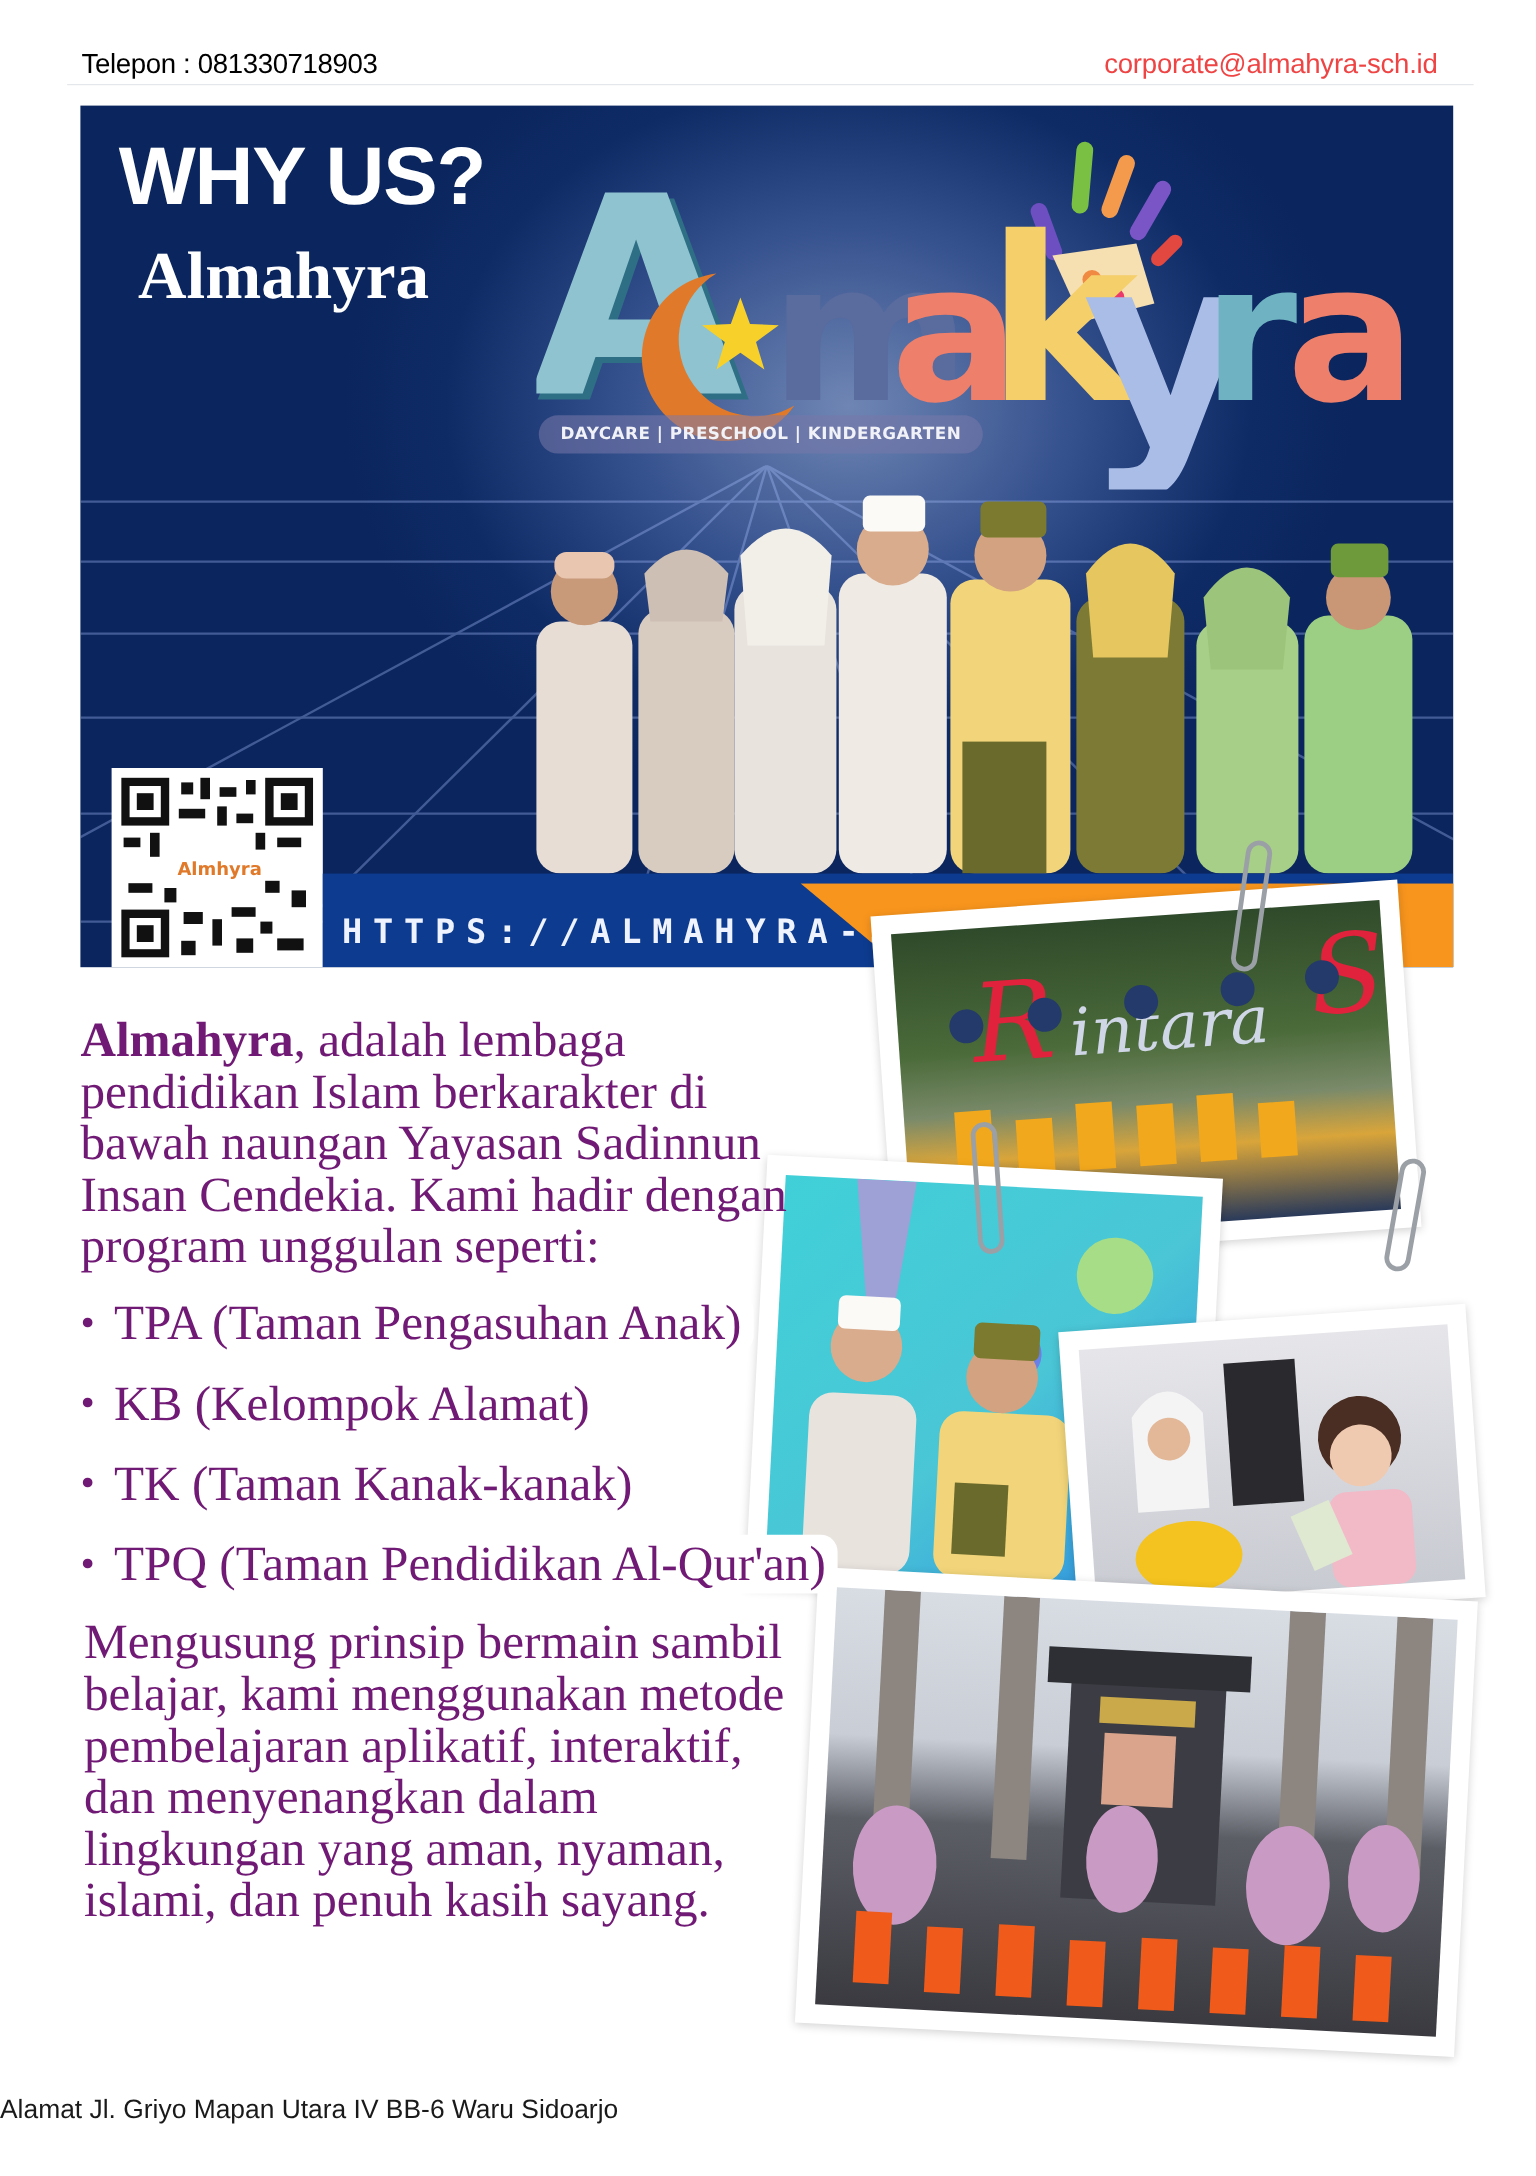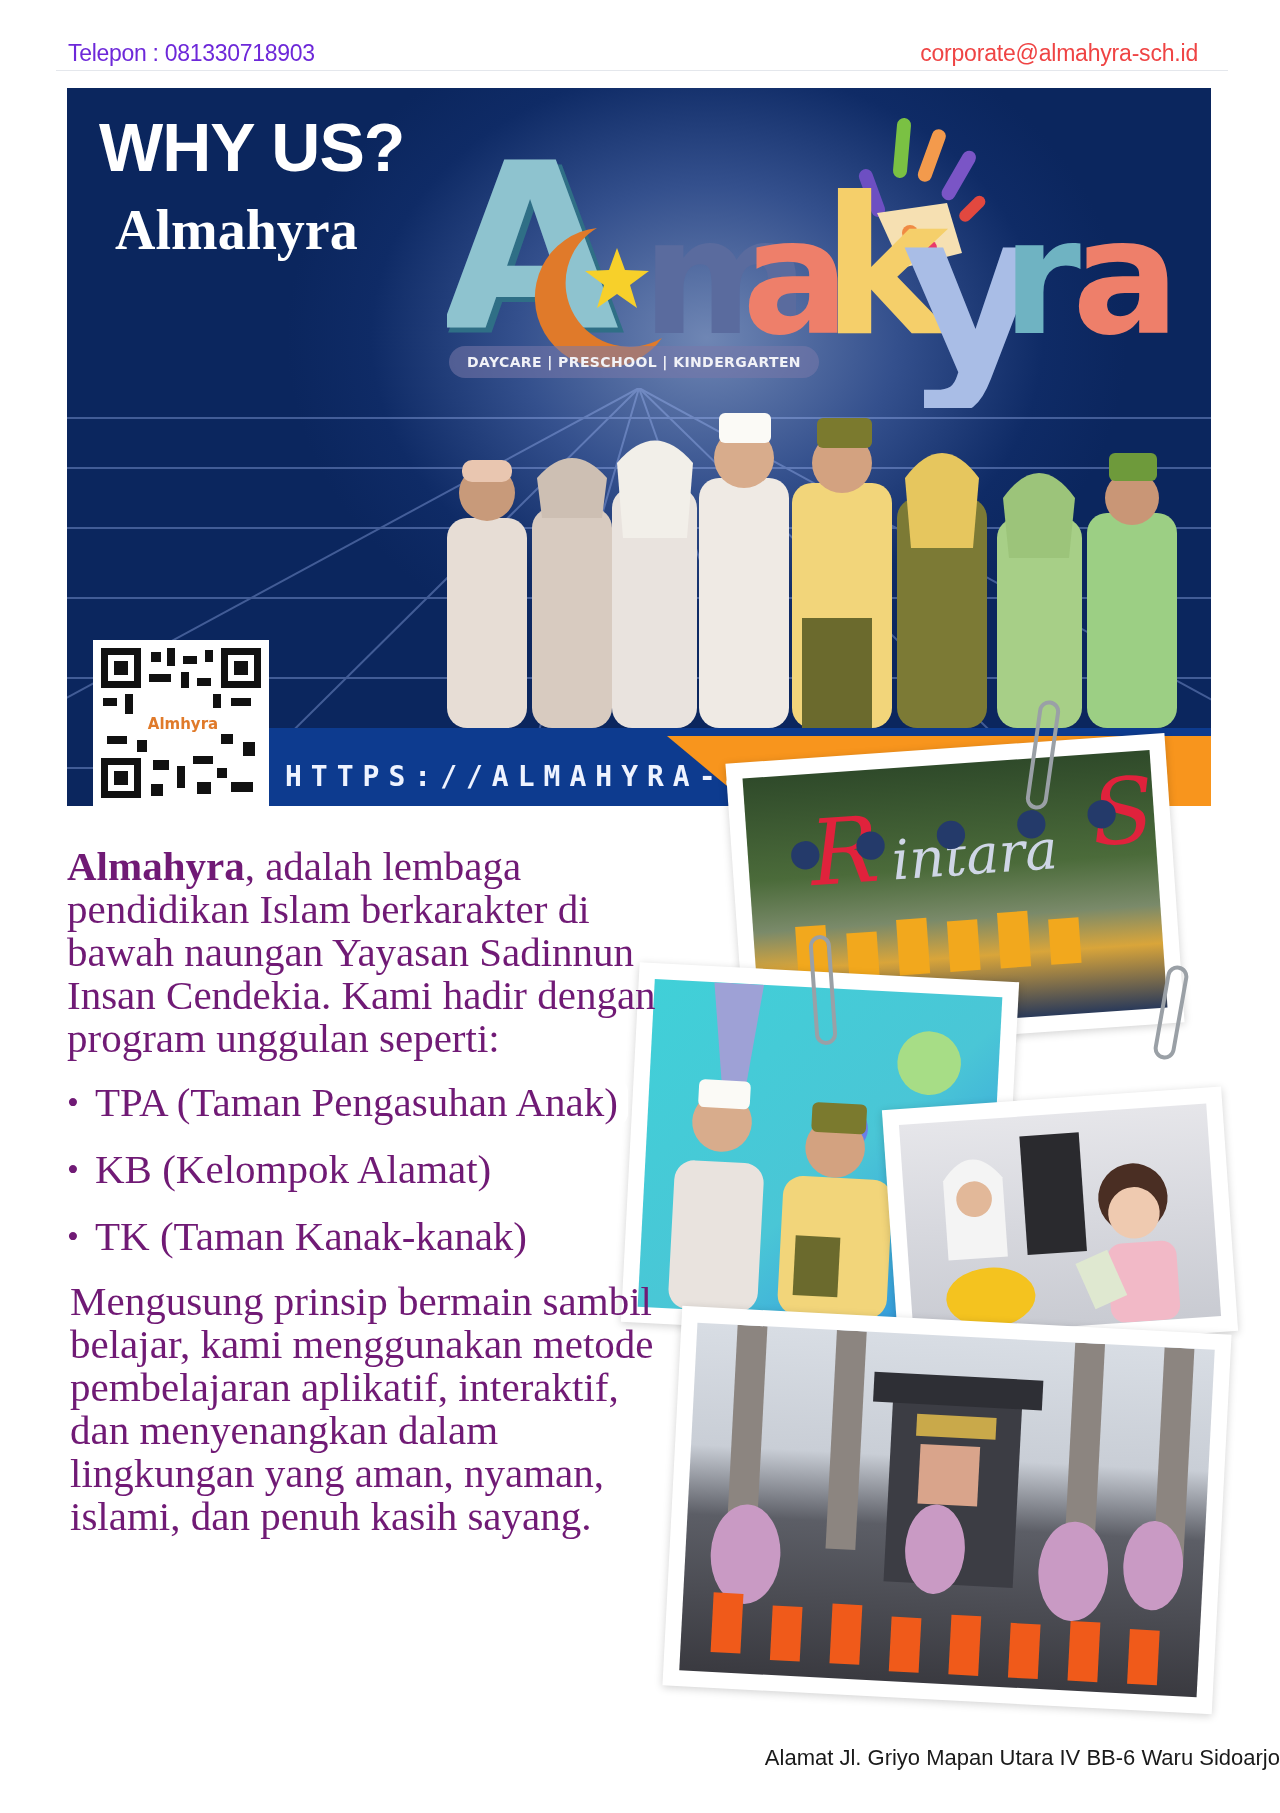--- a/index.html
+++ b/index.html
@@ -1,20 +1,20 @@
 <!DOCTYPE html>
 <html><head>
 <meta charset="utf-8">
 <style>
   * { box-sizing: border-box; margin: 0; padding: 0; }
   html, body { width: 1280px; height: 1813px; background: #ffffff; overflow: hidden; }
   body { position: relative; font-family: "Liberation Sans", sans-serif; color: #111; }
 
   .topbar { position: absolute; left: 0; top: 0; width: 1280px; height: 72px; }
-  .phone { position: absolute; left: 68px; top: 40px; font-size: 23px; color: #6d28d9; letter-spacing: -0.3px; }
+  .phone { position: absolute; left: 68px; top: 40px; font-size: 23px; color: #000000; letter-spacing: -0.3px; }
   .email { position: absolute; right: 82px; top: 40px; font-size: 23px; color: #ef4444; letter-spacing: -0.2px; }
   .top-rule { position: absolute; left: 56px; right: 52px; top: 70px; height: 1px; background: #e4e7ec; }
 
   .banner { position: absolute; left: 67px; top: 88px; width: 1144px; height: 718px; overflow: hidden;
     background: radial-gradient(ellipse 420px 340px at 640px 250px, #6f86b4 0%, #34508d 45%, #0f2b66 80%, #0b265e 100%); }
   .grid { position: absolute; left: 0; top: 300px; width: 100%; height: 418px; opacity: .35; }
   .why { position: absolute; left: 32px; top: 20px; font-size: 68px; font-weight: 700; color: #fff; font-family: "Liberation Sans", sans-serif; letter-spacing: -1px; }
   .brand-sub { position: absolute; left: 48px; top: 110px; font-size: 56px; font-weight: 700; color: #fff; font-family: "Liberation Serif", serif; }
 
   .logo { position: absolute; left: 380px; top: 20px; width: 760px; height: 300px; }
@@ -39,21 +39,21 @@
 
   .body-text { position: absolute; left: 67px; top: 845px; width: 700px; font-family: "Liberation Serif", serif; font-size: 41px; line-height: 43px; color: #701a75; }
   .intro { width: 600px; }
   .intro b { font-weight: 700; }
   .programs { list-style: none; margin-top: 7px; }
   .programs li { position: relative; padding-left: 28px; height: 49px; line-height: 49px; white-space: nowrap; margin-top: 18px; }
   .programs li .item-bg { display: inline-block; background: #fff; border-radius: 14px; padding: 0 10px 0 0; }
   .programs li::before { content: "•"; position: absolute; left: 0; top: 0; font-size: 34px; }
   .outro { margin-top: 19px; width: 600px; padding-left: 3px; }
 
-  .address { position: absolute; left: 0; width: 1280px; top: 1745px; text-align: right; font-size: 22px; color: #1a1a1a; }
+  .address { position: absolute; left: 0; width: 1280px; top: 1745px; text-align: left; font-size: 22px; color: #1a1a1a; }
 </style>
 </head>
 <body>
 
 <div class="topbar">
   <div class="phone">Telepon : 081330718903</div>
   <div class="email">corporate@almahyra-sch.id</div>
   <div class="top-rule"></div>
 </div>
 
@@ -272,17 +272,18 @@
 <div class="clip" style="left:1032px; top:700px; transform: rotate(8deg);"></div>
 <div class="clip" style="left:812px; top:935px; transform: rotate(-4deg);"></div>
 <div class="clip" style="left:1160px; top:965px; transform: rotate(10deg); height:95px;"></div>
 
 <div class="body-text">
   <p class="intro"><b>Almahyra</b><span>, adalah lembaga pendidikan Islam berkarakter di bawah naungan Yayasan Sadinnun Insan Cendekia. Kami hadir dengan program unggulan seperti:</span></p>
   <ul class="programs">
     <li><span class="item-bg">TPA (Taman Pengasuhan Anak)</span></li>
     <li><span class="item-bg">KB (Kelompok Alamat)</span></li>
     <li><span class="item-bg">TK (Taman Kanak-kanak)</span></li>
+    <li><span class="item-bg">TPQ (Taman Pendidikan Al-Qur'an)</span></li>
   </ul>
   <p class="outro">Mengusung prinsip bermain sambil belajar, kami menggunakan metode pembelajaran aplikatif, interaktif, dan menyenangkan dalam lingkungan yang aman, nyaman, islami, dan penuh kasih sayang.</p>
 </div>
 
 <div class="address">Alamat Jl. Griyo Mapan Utara IV BB-6 Waru Sidoarjo</div>
 
 </body></html>

